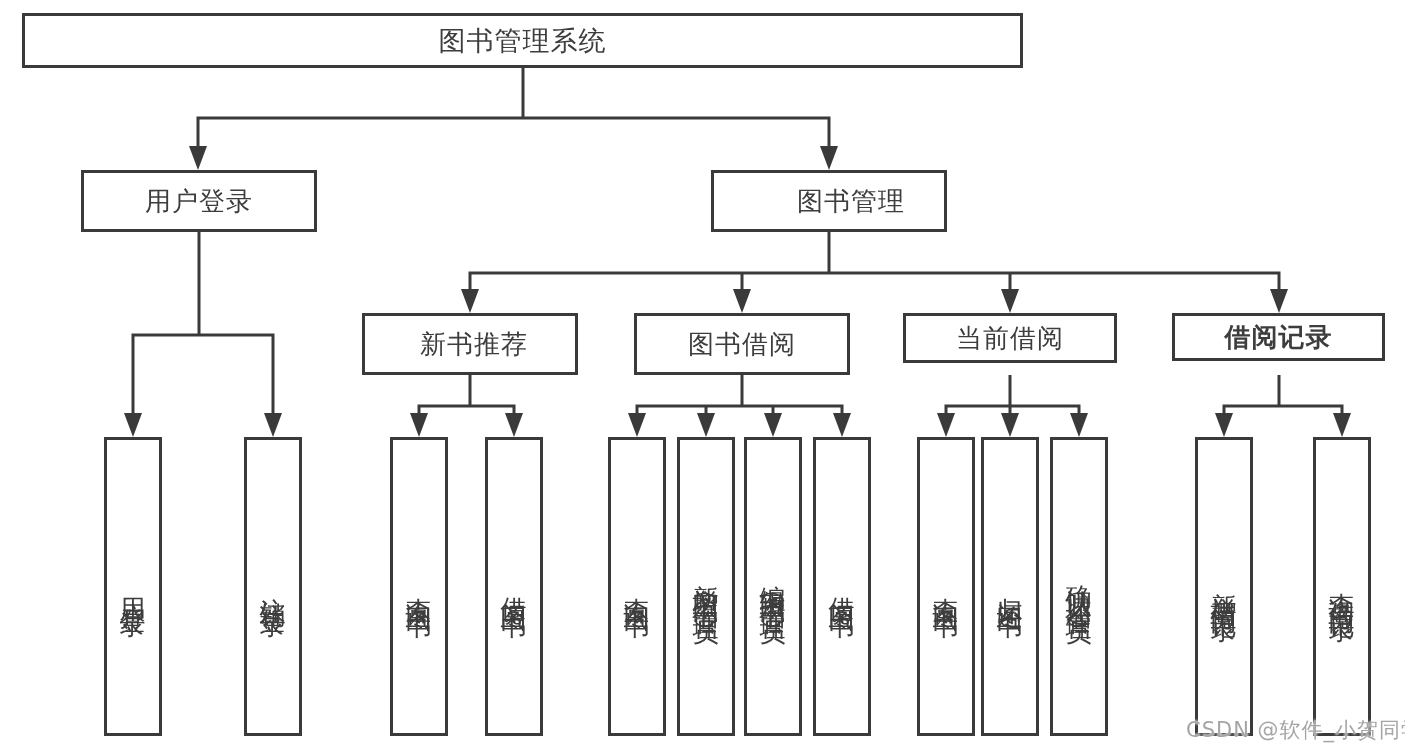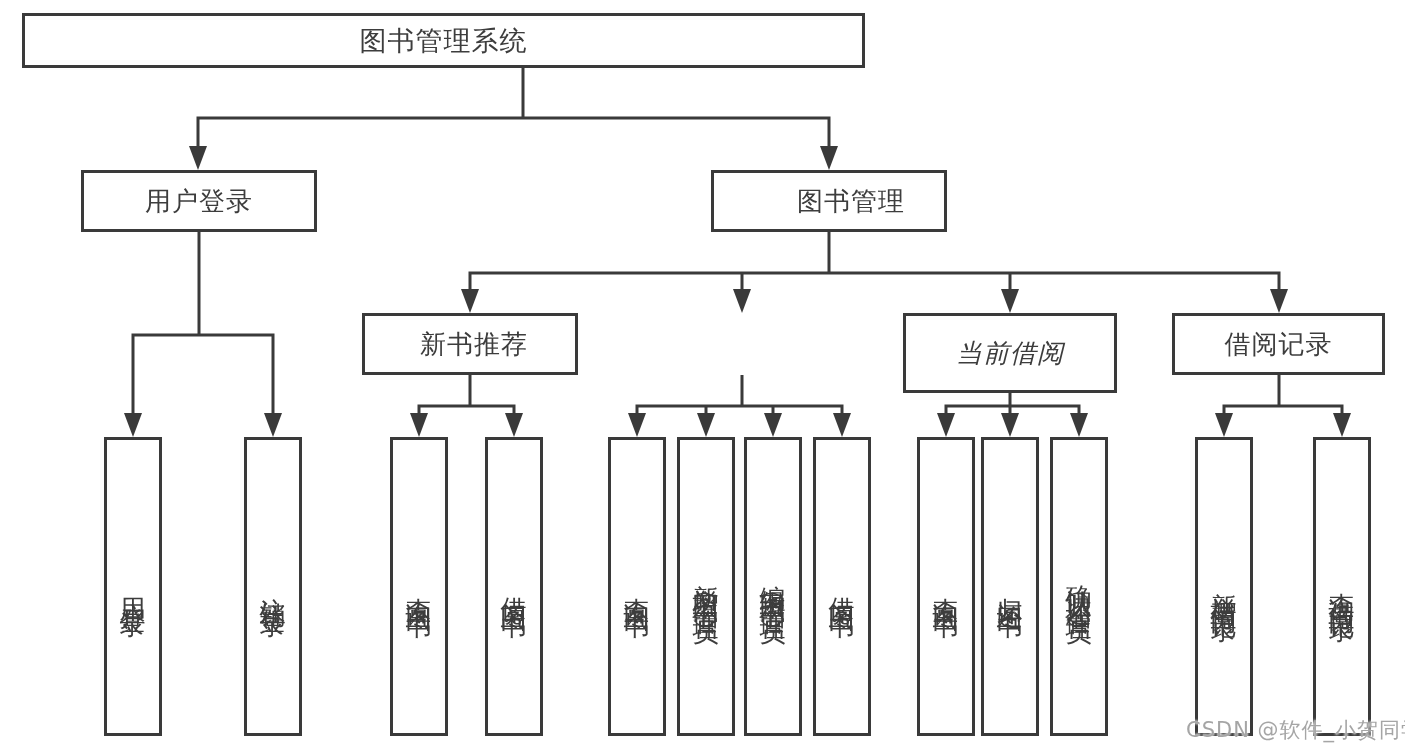--- a/index.html
+++ b/index.html
@@ -128,38 +128,41 @@
     <polygon points="697,413 715,413 706,437"></polygon>
     <polygon points="764,413 782,413 773,437"></polygon>
     <polygon points="833,413 851,413 842,437"></polygon>
     <polygon points="937,413 955,413 946,437"></polygon>
     <polygon points="1001,413 1019,413 1010,437"></polygon>
     <polygon points="1070,413 1088,413 1079,437"></polygon>
     <polygon points="1215,413 1233,413 1224,437"></polygon>
     <polygon points="1333,413 1351,413 1342,437"></polygon>
   </svg>
 
-  <div class="hbox root" style="left:22px; top:13px; width:843px; height:55px;">
+  <div class="hbox root" style="left:22px; top:13px; width:1001px; height:55px;">
     <span>图书管理系统</span>
   </div>
 
   <div class="hbox" style="left:81px; top:170px; width:236px; height:62px;">
     <span>用户登录</span>
   </div>
   <div class="hbox" style="left:711px; top:170px; width:236px; height:62px;padding-left:44px;">
     <span>图书管理</span>
   </div>
 
   <div class="hbox" style="left:362px; top:313px; width:216px; height:62px;padding-left:8px;">
     <span>新书推荐</span>
   </div>
-  <div class="hbox" style="left:903px; top:313px; width:214px; height:80px;font-style:italic;">
+  <div class="hbox" style="left:634px; top:313px; width:216px; height:62px;">
+    <span>图书借阅</span>
+  </div>
+  <div class="hbox" style="left:903px; top:313px; width:214px; height:50px;">
     <span>当前借阅</span>
   </div>
-  <div class="hbox" style="left:1172px; top:313px; width:213px; height:62px;">
+  <div class="hbox" style="left:1172px; top:313px; width:213px; height:48px;font-weight:bold;">
     <span>借阅记录</span>
   </div>
 
   <div class="leaf" style="left:104px;">
     <span class="vtext">用户登录</span>
   </div>
   <div class="leaf" style="left:244px;">
     <span class="vtext">注销登录</span>
   </div>
 

